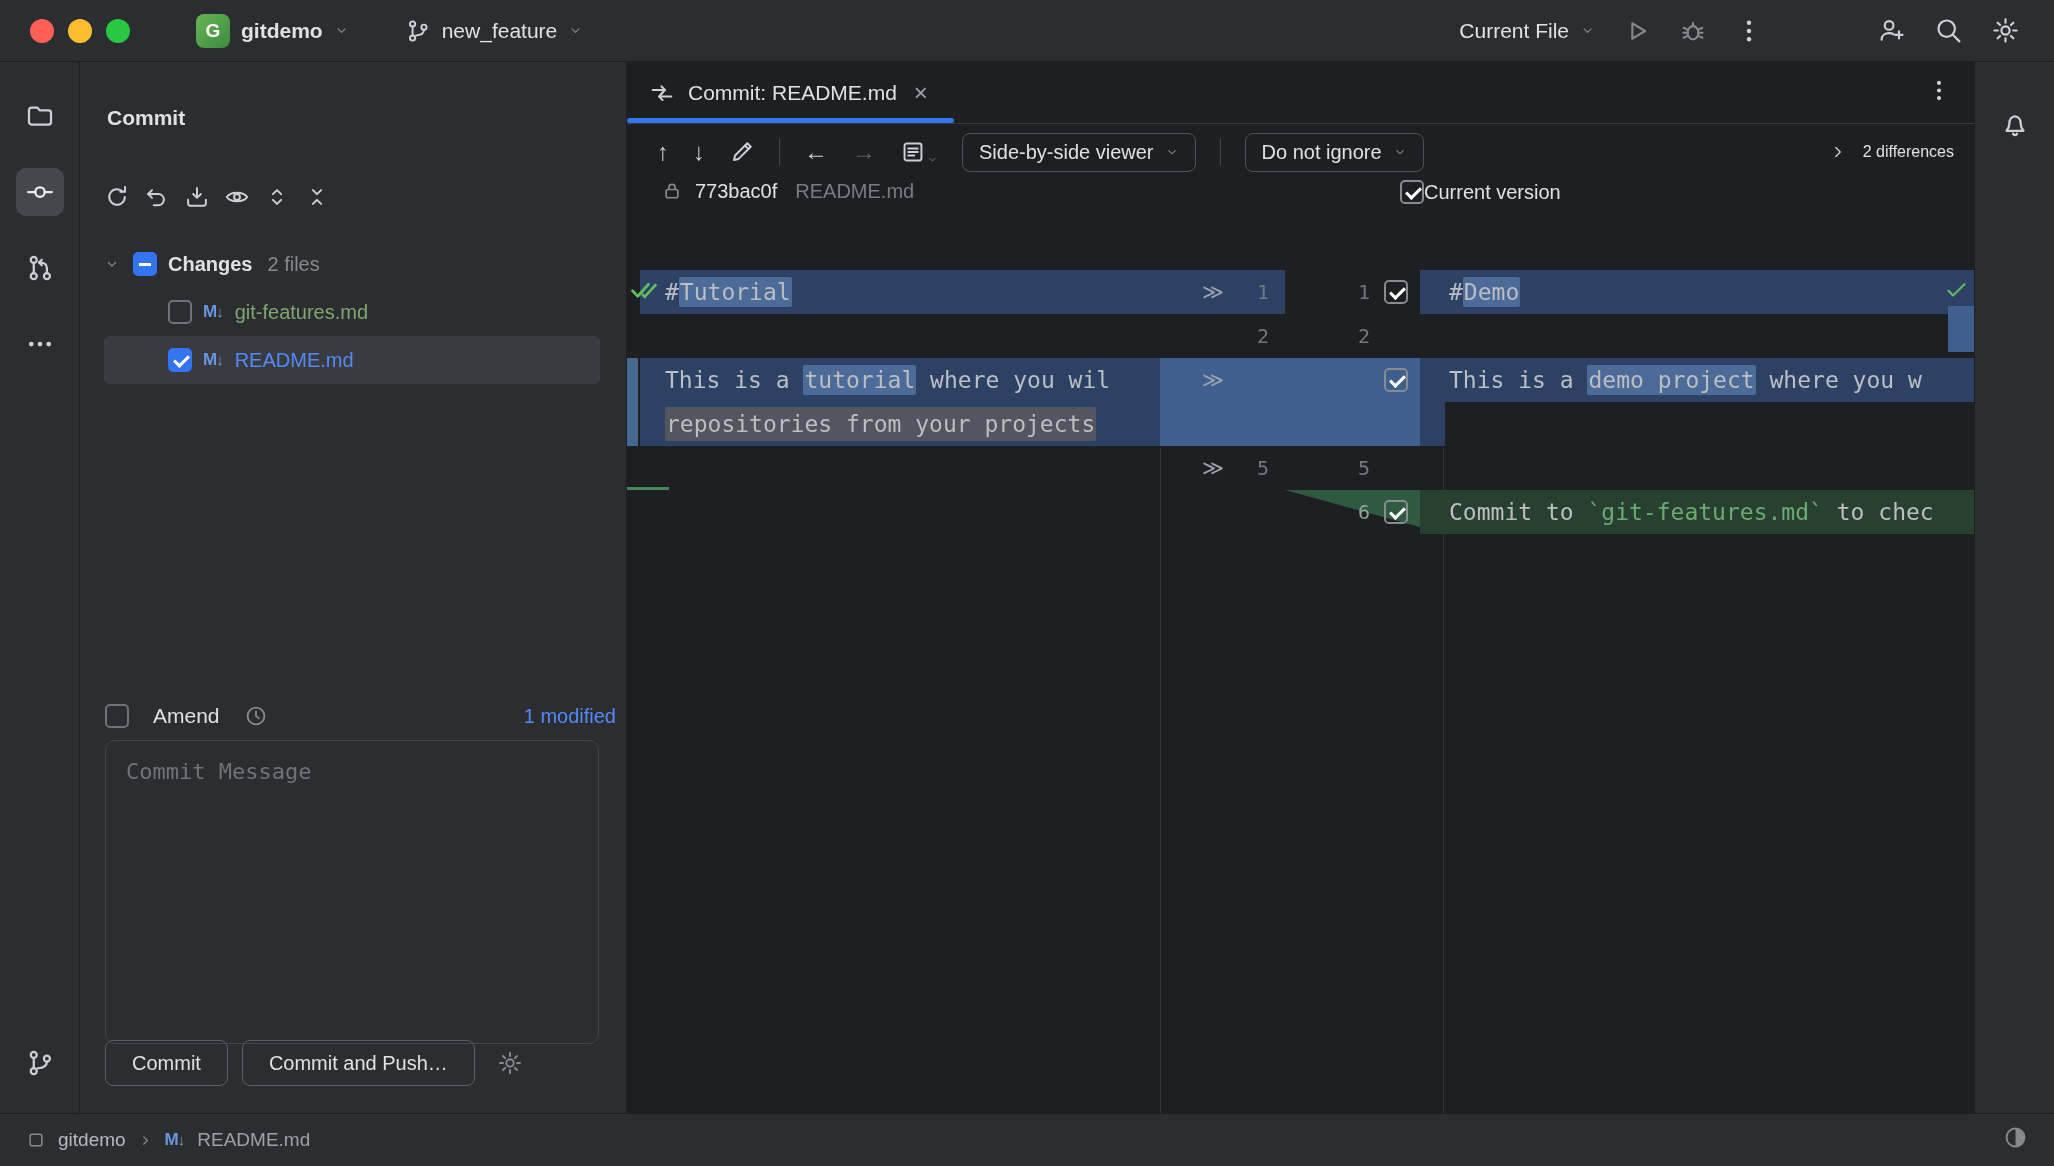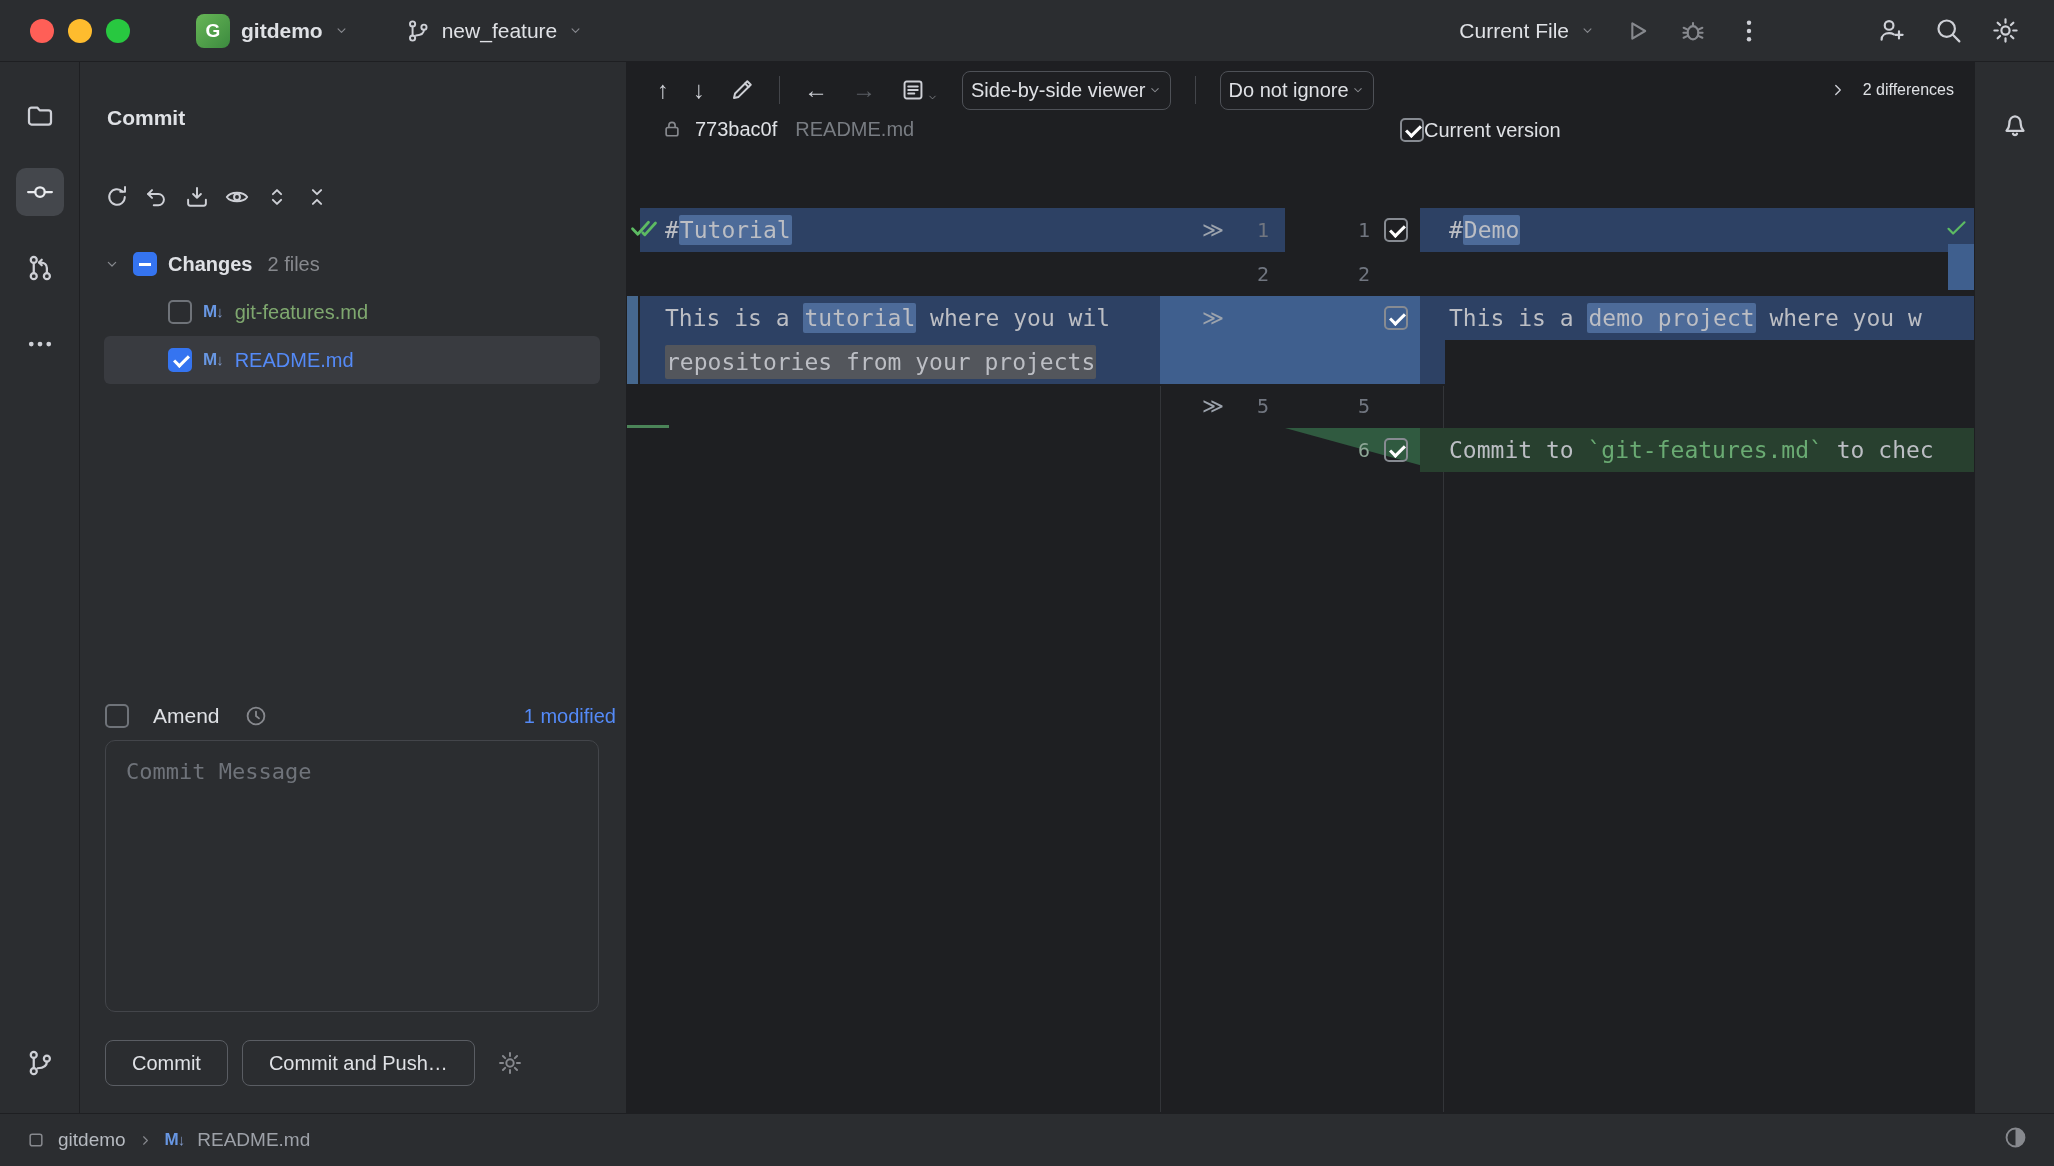--- a/index.html
+++ b/index.html
@@ -78,40 +78,40 @@
   .trow{height:48px;display:flex;align-items:center;gap:11px;padding:0 26px 0 24px;font-size:20px}
   .trow .chev{margin-right:2px}
   .trow .bold{font-weight:700}
   .trow .meta{color:var(--icondim);margin-left:4px}
   .frow{height:48px;display:flex;align-items:center;gap:11px;margin:0 26px 0 24px;padding-left:64px;font-size:20px;border-radius:6px}
   .frow.sel{background:#393b40}
   .fname.green{color:#7fa86f}
   .fname.blue{color:#548af7}
   .cp-amend{position:absolute;left:25px;right:10px;top:618px;height:48px;display:flex;align-items:flex-end;gap:24px;font-size:21px}
   .modified-link{margin-left:auto;color:var(--link);font-size:20px}
-  .cp-msg{position:absolute;left:25px;top:678px;width:494px;height:272px;border:1px solid #43454a;border-radius:10px;background:var(--panel)}
+  .cp-msg{position:absolute;left:25px;top:678px;width:494px;height:304px;border:1px solid #43454a;border-radius:10px;background:var(--panel)}
   .cp-msg textarea{width:100%;height:100%;background:transparent;border:none;outline:none;resize:none;
     padding:18px 20px;font-family:var(--mono);font-size:22px;color:#bcbec4}
   .cp-msg textarea::placeholder{color:var(--faint)}
   .cp-buttons{position:absolute;left:25px;top:978px;display:flex;align-items:center;gap:14px}
   .btn{height:46px;border:1px solid #5a5d63;border-radius:8px;background:transparent;color:var(--text);
     font-family:"Liberation Sans",sans-serif;font-size:20px;padding:0 26px;display:flex;align-items:center;justify-content:center}
   .gearwrap{margin-left:8px;display:flex;align-items:center}
 
   
   .editor{position:absolute;left:627px;top:62px;right:80px;bottom:53px;background:var(--editor)}
   .tabbar{height:62px;border-bottom:1px solid var(--bord2);display:flex;align-items:center;position:relative}
   .tab{height:100%;display:flex;align-items:center;gap:13px;padding:0 26px 0 22px;position:relative;font-size:21px}
   .tab::after{content:"";position:absolute;left:0;right:0;bottom:0;height:5px;background:var(--accent);border-radius:3px}
   .tab .x{color:#9da1a8;font-size:24px;line-height:1;margin-left:4px}
   .tab-kebab{position:absolute;right:22px;top:50%;transform:translateY(-50%)}
 
   .diff-toolbar{height:56px;display:flex;align-items:center;gap:24px;padding:0 20px 0 30px}
   .sep{width:1px;height:28px;background:#43454a;flex:none}
-  .dd-btn{height:39px;border:1px solid #4e5157;border-radius:8px;padding:0 8px;display:flex;align-items:center;gap:2px;font-size:20px;color:var(--text)}
+  .dd-btn{height:39px;border:1px solid #4e5157;border-radius:8px;padding:0 16px;display:flex;align-items:center;gap:11px;font-size:20px;color:var(--text)}
   .dt-right{margin-left:auto;display:flex;align-items:center;gap:16px;font-size:16px}
   .listwrap{display:flex;align-items:flex-end;gap:1px}
 
   .rev-row{height:56px;display:flex;align-items:flex-start;gap:12px;padding-left:34px;position:relative;font-size:20px}
   .rev-hash{color:var(--text)}
   .rev-file{color:#787c82;margin-left:6px}
   .cur-version{position:absolute;left:773px;display:flex;align-items:center;gap:0;color:var(--text)}
 
   
   .diff{position:relative;margin-top:34px;font-family:var(--mono);font-size:23px;color:#bcbec4}
@@ -338,20 +338,39 @@
       <svg class="ic dim" width="26" height="26" viewBox="0 0 24 24">
         <circle cx="12" cy="12" r="3.4"></circle>
           <path d="M12 2.8V5.6M12 18.4v2.8M2.8 12H5.6M18.4 12h2.8M5.5 5.5l2 2M16.5 16.5l2 2M18.5 5.5l-2 2M7.5 16.5l-2 2"></path>
         </svg>
     </span>
   </div>
 </div>
 
 <div class="editor">
 
+  <div class="tabbar">
+    <div class="tab">
+      <svg class="ic" width="26" height="26" viewBox="0 0 24 24">
+        <path d="M3.4 9.2h11.2M11.4 5.8l3.4 3.4-3.4 3.4"></path>
+          <path d="M20.6 15.2H9.4M12.6 11.8L9.2 15.2l3.4 3.4"></path>
+        </svg>
+      <span>Commit: README.md</span>
+      <span class="x">×</span>
+    </div>
+    <span class="tab-kebab">
+      <svg width="26" height="26" viewBox="0 0 24 24">
+        <g class="dots">
+            <circle cx="12" cy="5" r="1.9"></circle>
+            <circle cx="12" cy="12" r="1.9"></circle>
+            <circle cx="12" cy="19" r="1.9"></circle>
+          </g>
+        </svg>
+    </span>
+  </div>
 
   <div class="diff-toolbar">
     <span class="tarrow">↑</span>
     <span class="tarrow">↓</span>
     <svg class="ic" width="26" height="26" viewBox="0 0 24 24">
       <path d="M4.6 19.4l1-4.2L16.9 3.9l3.2 3.2L8.8 18.4l-4.2 1z"></path>
         <path d="M14.8 6l3.2 3.2"></path>
       </svg>
     <span class="sep"></span>
     <span class="tarrow">←</span>

